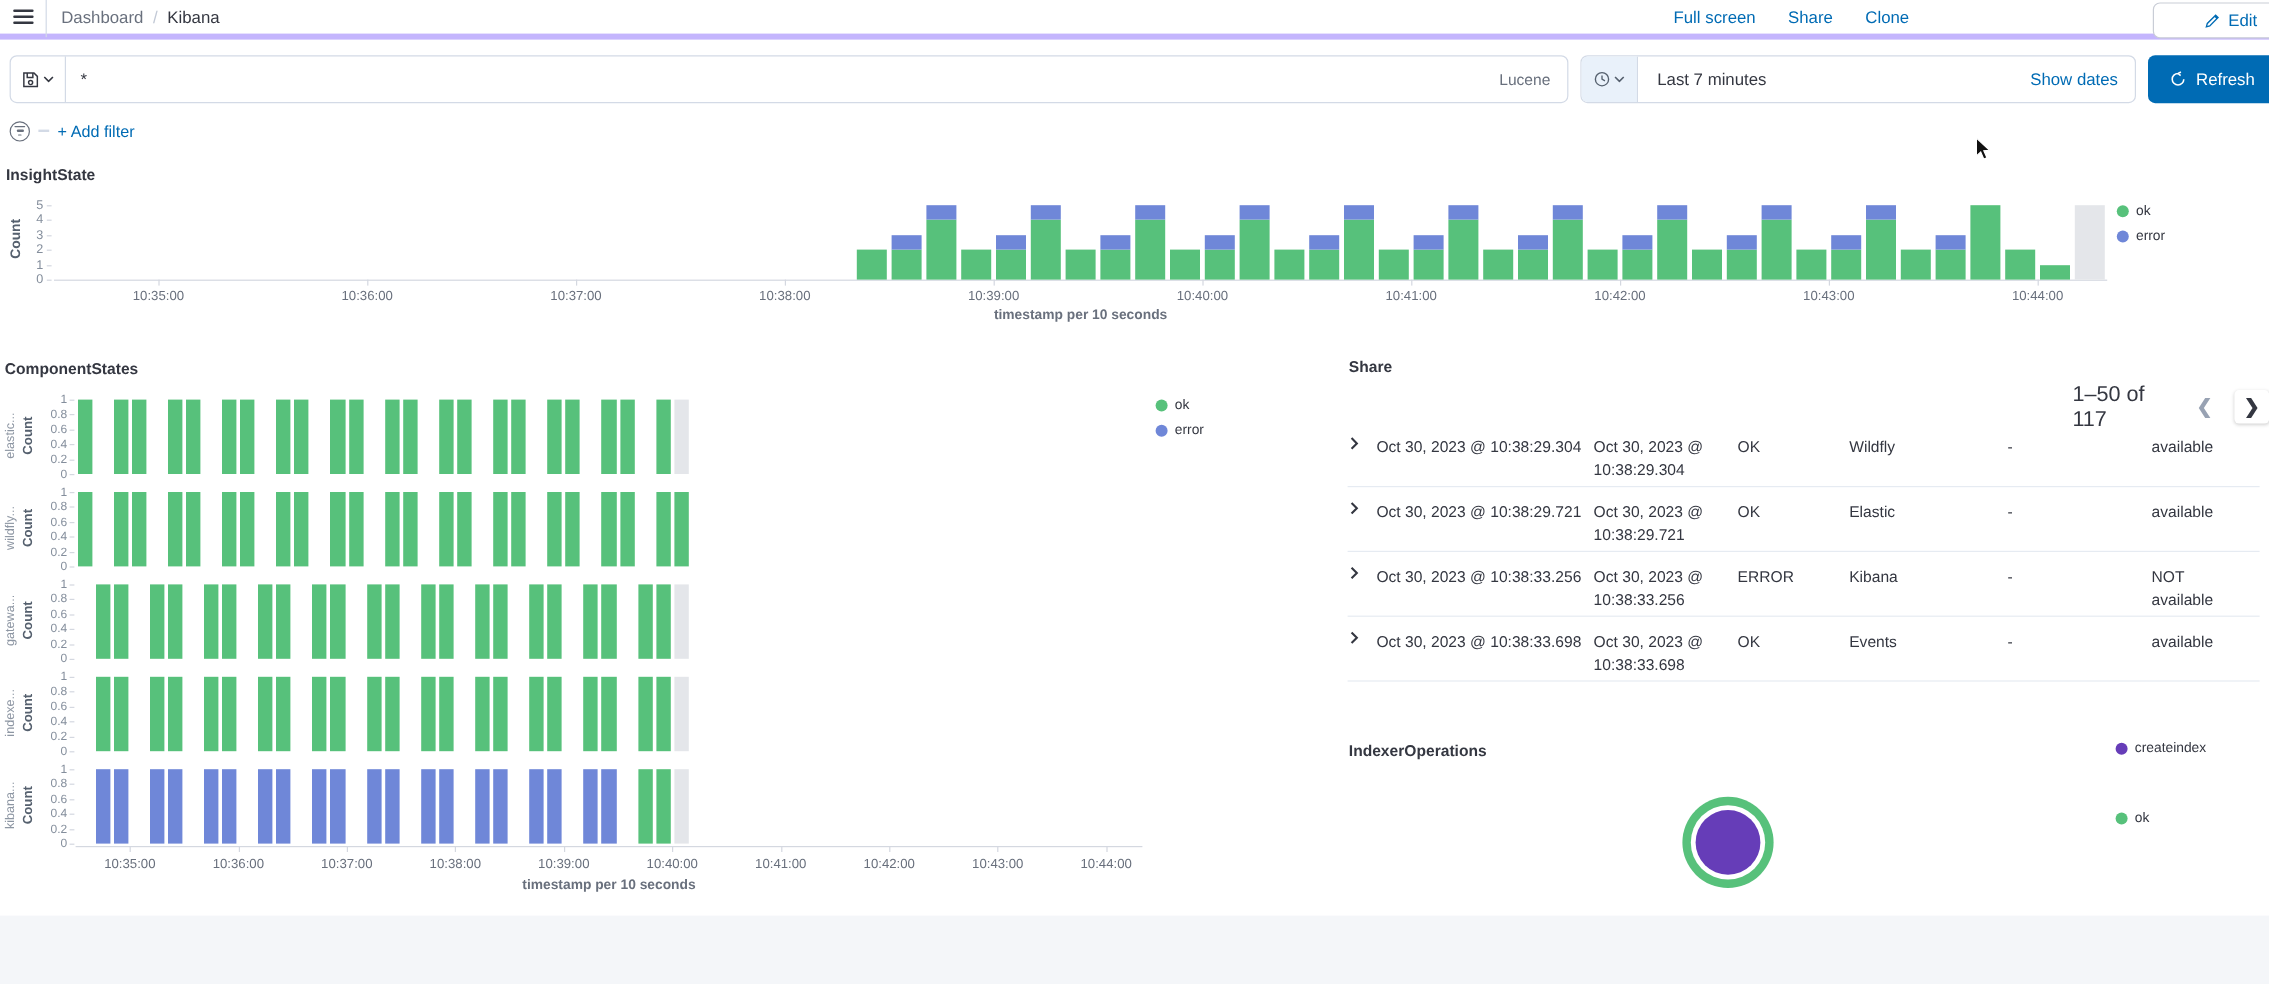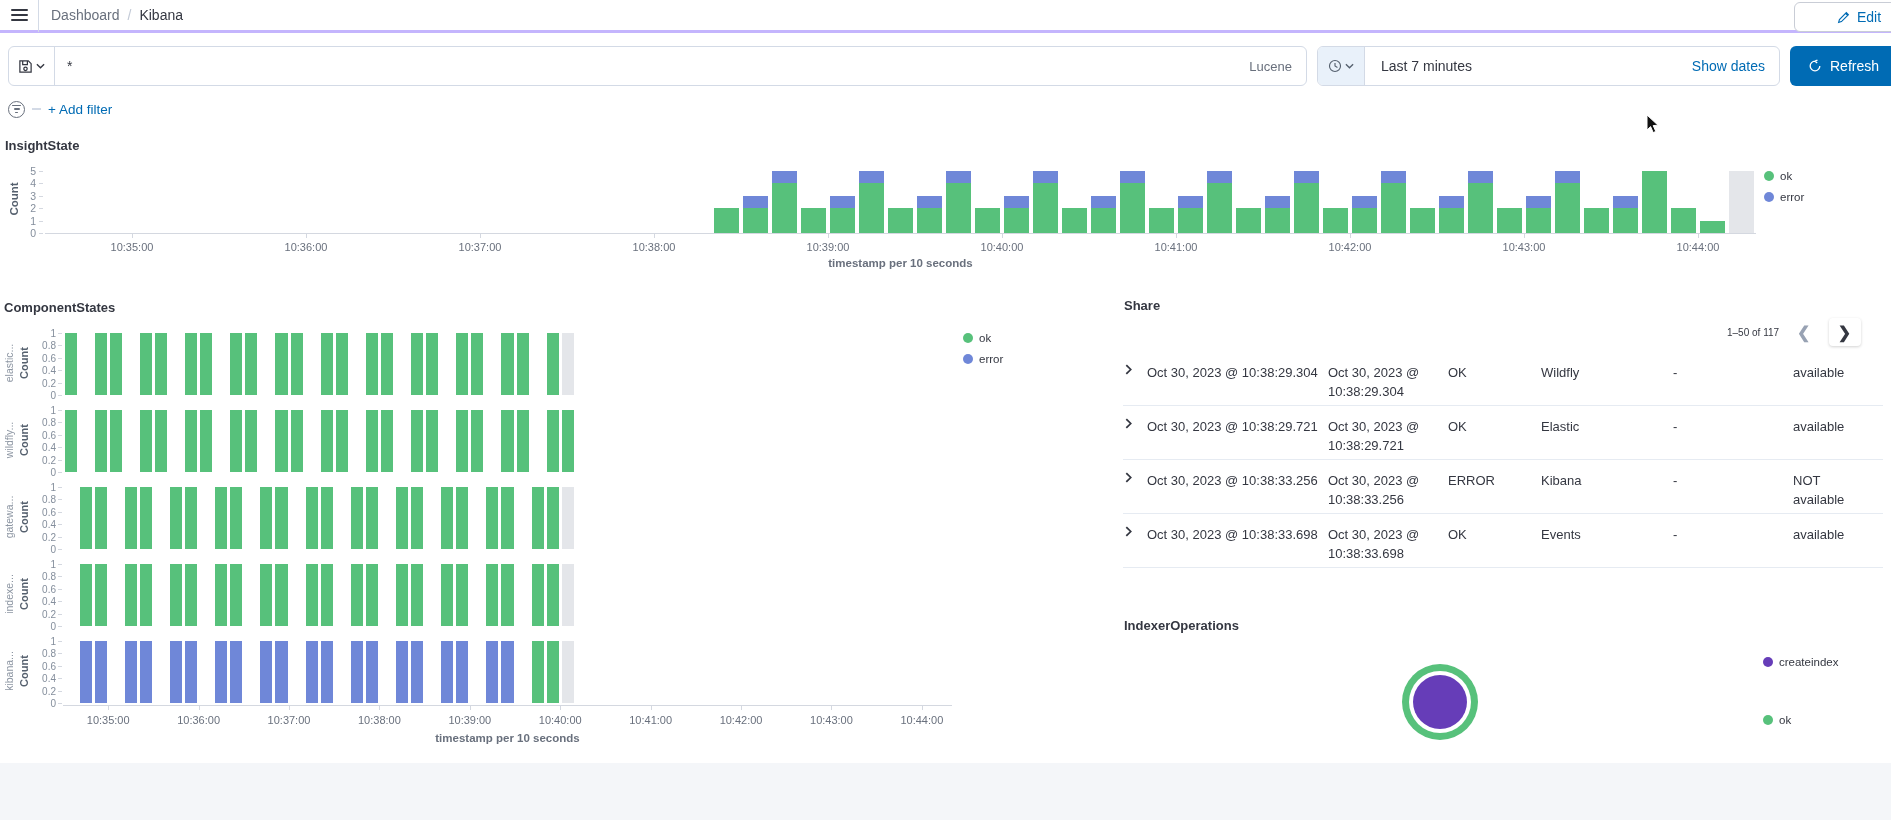--- a/index.html
+++ b/index.html
@@ -8,21 +8,21 @@
     position: relative;
     background:#fff;
     overflow:hidden;
     font-family:"Liberation Sans", sans-serif;
     color:#343741;
     font-size:14px;
   }
   .abs { position:absolute; }
   
   .topnav { position:absolute; top:0; left:0; width:1891px; height:33px;
-            border-bottom:3px solid #c4b5fd; background:#fff; display:flex; align-items:center; }
+            border-bottom:5px solid #c4b5fd; background:#fff; display:flex; align-items:center; }
   .menu-btn { width:38px; height:32px; display:flex; flex-direction:column; justify-content:center;
               align-items:center; gap:3px; cursor:pointer; }
   .menu-btn span { display:block; width:17px; height:2px; background:#343741; border-radius:1px; }
   .nav-divider { width:1px; height:33px; background:#d3dae6; }
   .breadcrumb { display:flex; align-items:center; gap:8px; padding-left:12px; font-size:14px; }
   .crumb-section { color:#69707d; }
   .crumb-sep { color:#c2c9d6; }
   .crumb-page { color:#343741; }
   .topnav-links { margin-left:auto; display:flex; align-items:center; gap:27px; padding-right:300px; }
   .navlink { color:#006bb4; font-size:14px; cursor:pointer; white-space:nowrap; }
@@ -66,21 +66,21 @@
   .bar { position:absolute; }
   
   .events-table { position:absolute; left:1123px; top:352px; width:760px; }
   .ev-grid { display:grid; grid-template-columns:24px 181px 120px 93px 132px 120px 1fr; }
   .ev-head { font-weight:bold; font-size:13px; color:#343741; padding-bottom:10px; border-bottom:1px solid #d3dae6; }
   .ev-row { border-bottom:1px solid #e6ebf2; min-height:54px; padding-top:12px; font-size:13px; color:#343741; }
   .ev-cell { padding-right:10px; line-height:1.45; }
   .ts-cell { word-break:break-all; }
   .expand-chevron { cursor:pointer; color:#343741; font-size:14px; line-height:1; }
   .pager { position:absolute; top:318px; left:1727px; display:flex; align-items:center; gap:14px; }
-  .pager-range { font-size:10px; color:#343741; }
+  .pager-range { font-size:18px; color:#343741; }
   .pager-prev { color:#98a2b3; font-size:16px; font-weight:bold; cursor:default; padding:0 4px; }
   .pager-next { width:32px; height:28px; background:#fff; border-radius:4px;
                 box-shadow:0 1px 3px rgba(0,0,0,0.18); display:flex; align-items:center; justify-content:center;
                 color:#343741; font-size:16px; font-weight:bold; cursor:pointer; }
   
   .donut-outer { position:absolute; left:1402px; top:664px; width:76px; height:76px; border-radius:50%;
                  background:#57c17b; cursor:pointer; }
   .donut-gap { position:absolute; left:7px; top:7px; width:62px; height:62px; border-radius:50%; background:#fff; }
   .donut-inner { position:absolute; left:4px; top:4px; width:54px; height:54px; border-radius:50%; background:#663db8; }
   .bottom-strip { position:absolute; left:0; top:763px; width:1891px; height:57px; background:#f4f6f9; }
@@ -95,20 +95,25 @@
       <span></span>
       <span></span>
       <span></span>
     </div>
   <div class="nav-divider"></div>
   <div class="breadcrumb">
     <span class="crumb-section">Dashboard</span>
     <span class="crumb-sep">/</span>
     <span class="crumb-page">Kibana</span>
   </div>
+  <div class="topnav-links">
+      <span class="navlink">Full screen</span>
+      <span class="navlink">Share</span>
+      <span class="navlink">Clone</span>
+    </div>
 </div>
 <div class="edit-btn">
   <svg width="13" height="13" viewBox="0 0 16 16" fill="none" stroke="#006bb4" stroke-width="1.4">
       <path d="M2 14 L3 10.5 L11.5 2 L14 4.5 L5.5 13 Z M10.5 3 L13 5.5"></path>
     </svg>
   <span>Edit</span>
 </div>
 
 <div class="query-box">
   <div class="save-seg">
@@ -543,21 +548,21 @@
       </div>
     </div>
 </div>
 
 <div class="panel-title" style="left:1124px; top:618px;">IndexerOperations</div>
 <div class="donut-outer">
   <div class="donut-gap">
     <div class="donut-inner"></div>
   </div>
 </div>
-<div class="legend" style="left:1763px; top:656px;gap:46px;" id="indexer-legend">
+<div class="legend" style="left:1763px; top:618px;gap:46px;" id="indexer-legend">
     <div class="legend-item">
       <div class="legend-dot" style="background: rgb(102, 61, 184);"></div>
       <div class="legend-label">createindex</div>
     </div>
     <div class="legend-item">
       <div class="legend-dot" style="background: rgb(87, 193, 123);"></div>
       <div class="legend-label">ok</div>
     </div>
   </div>
 

